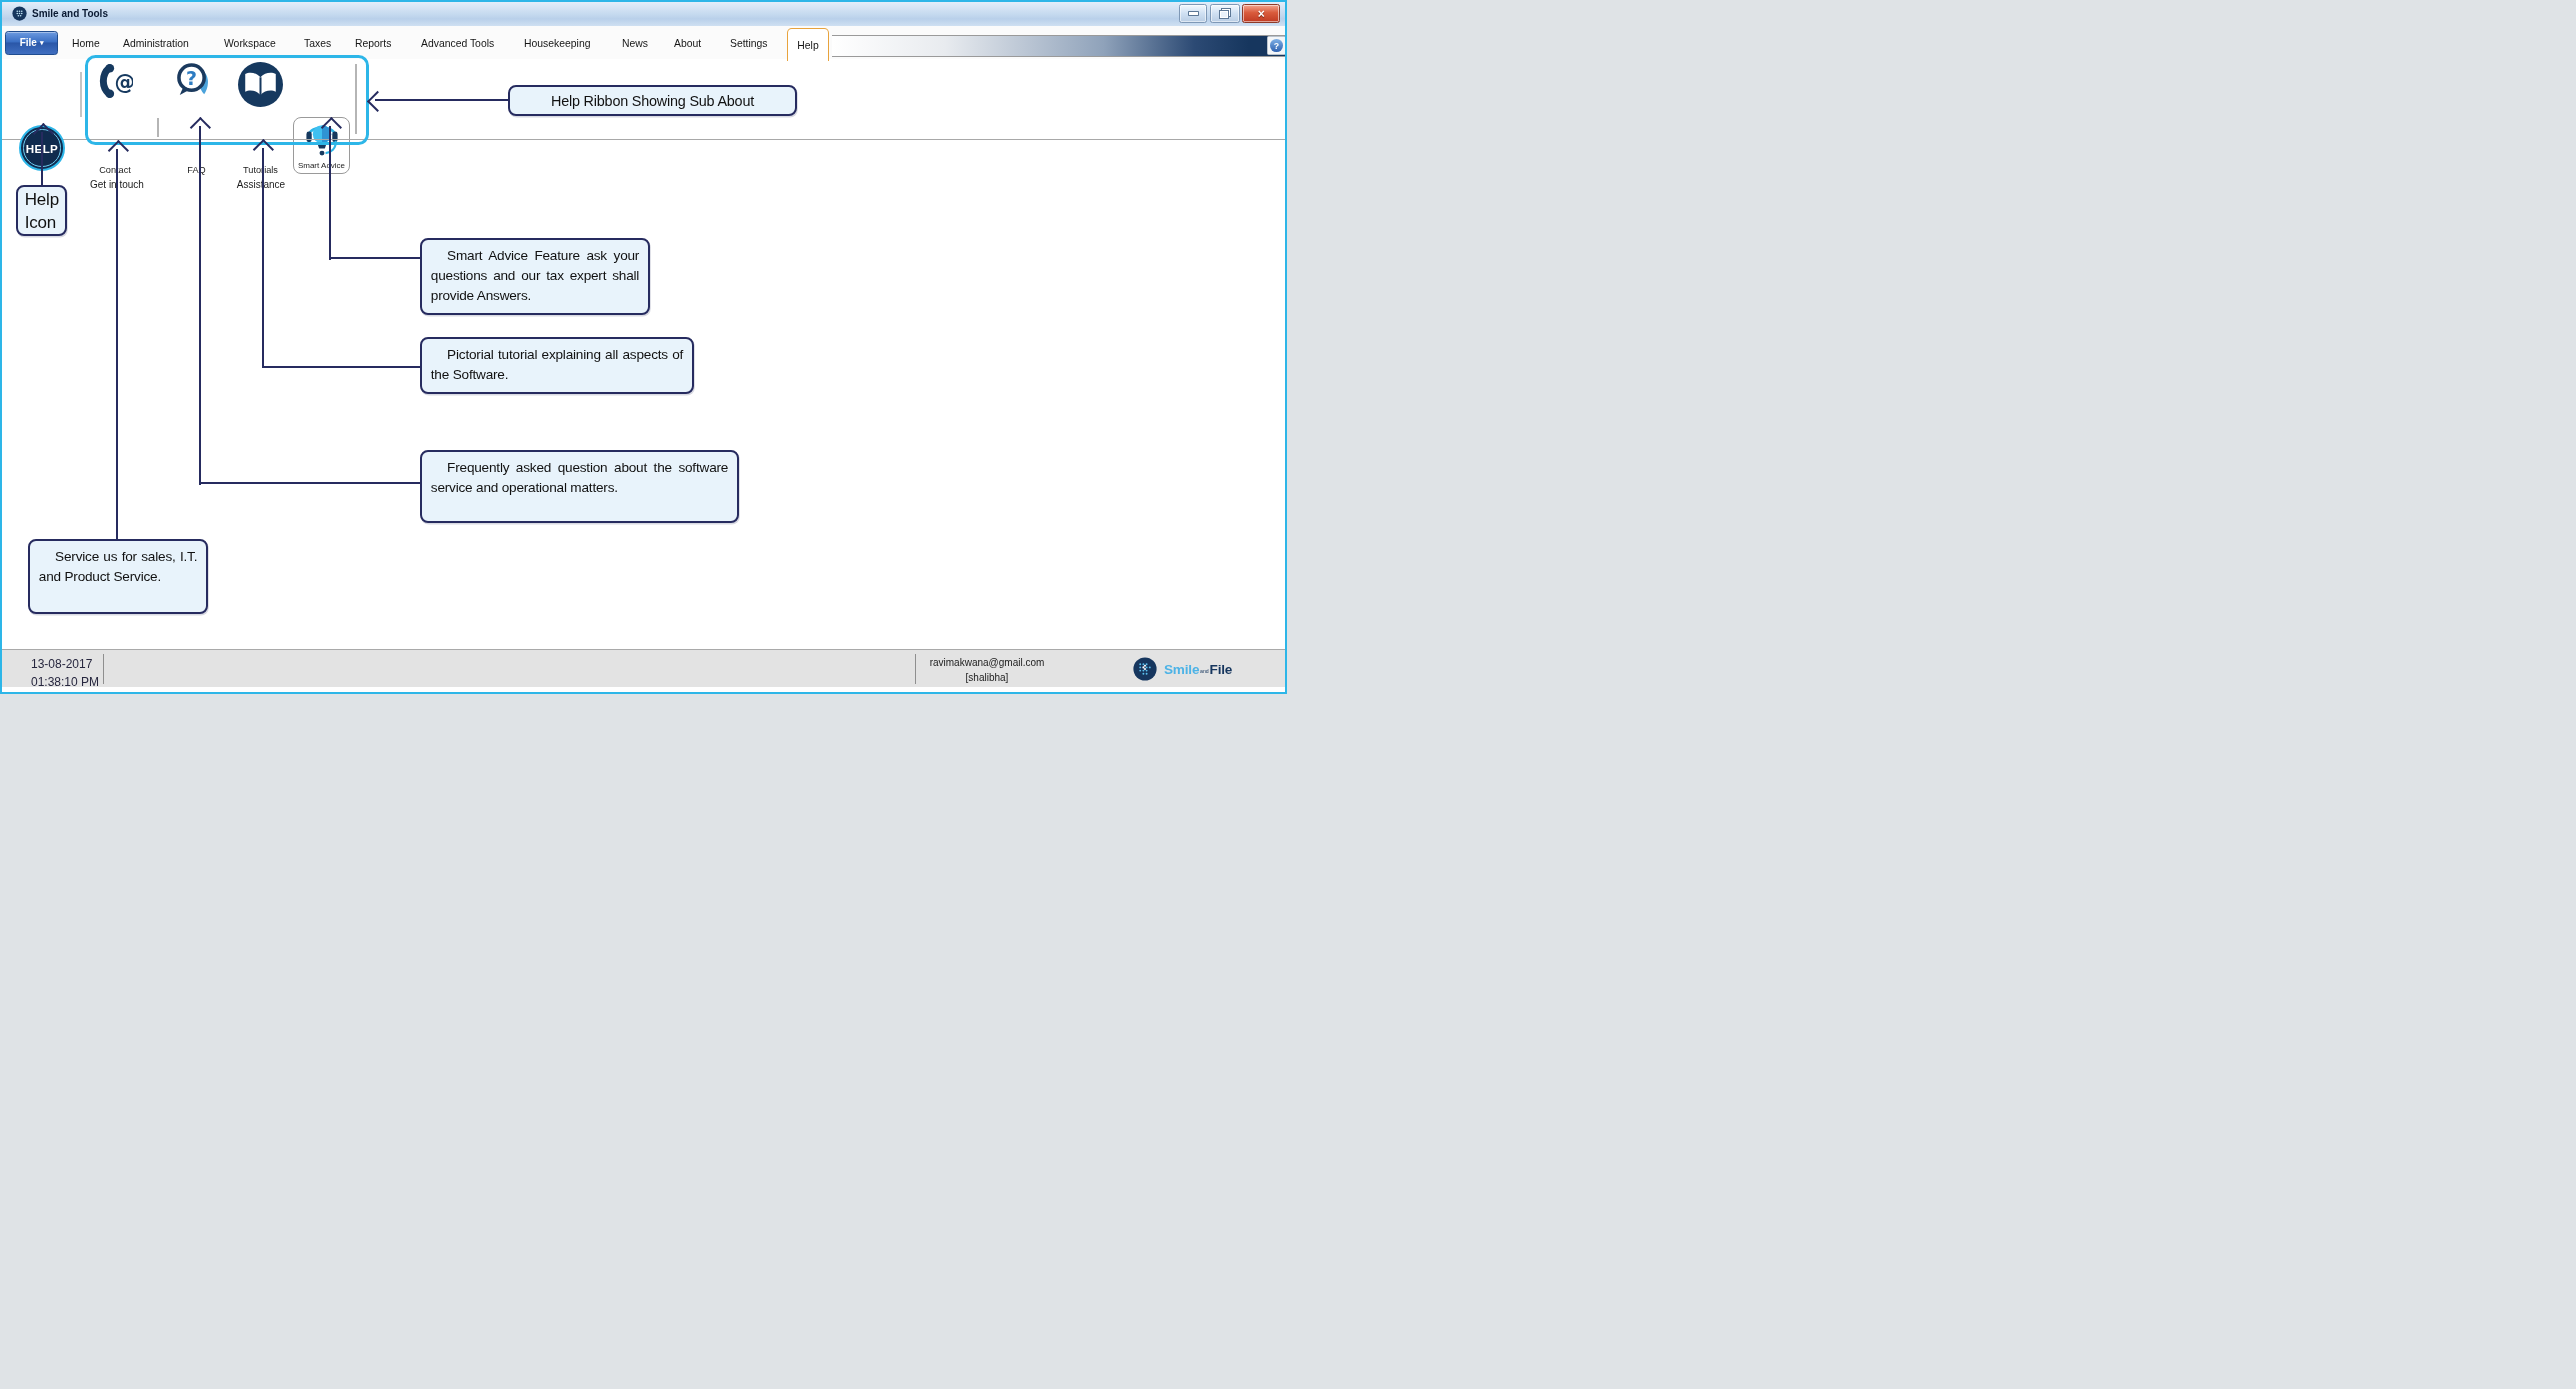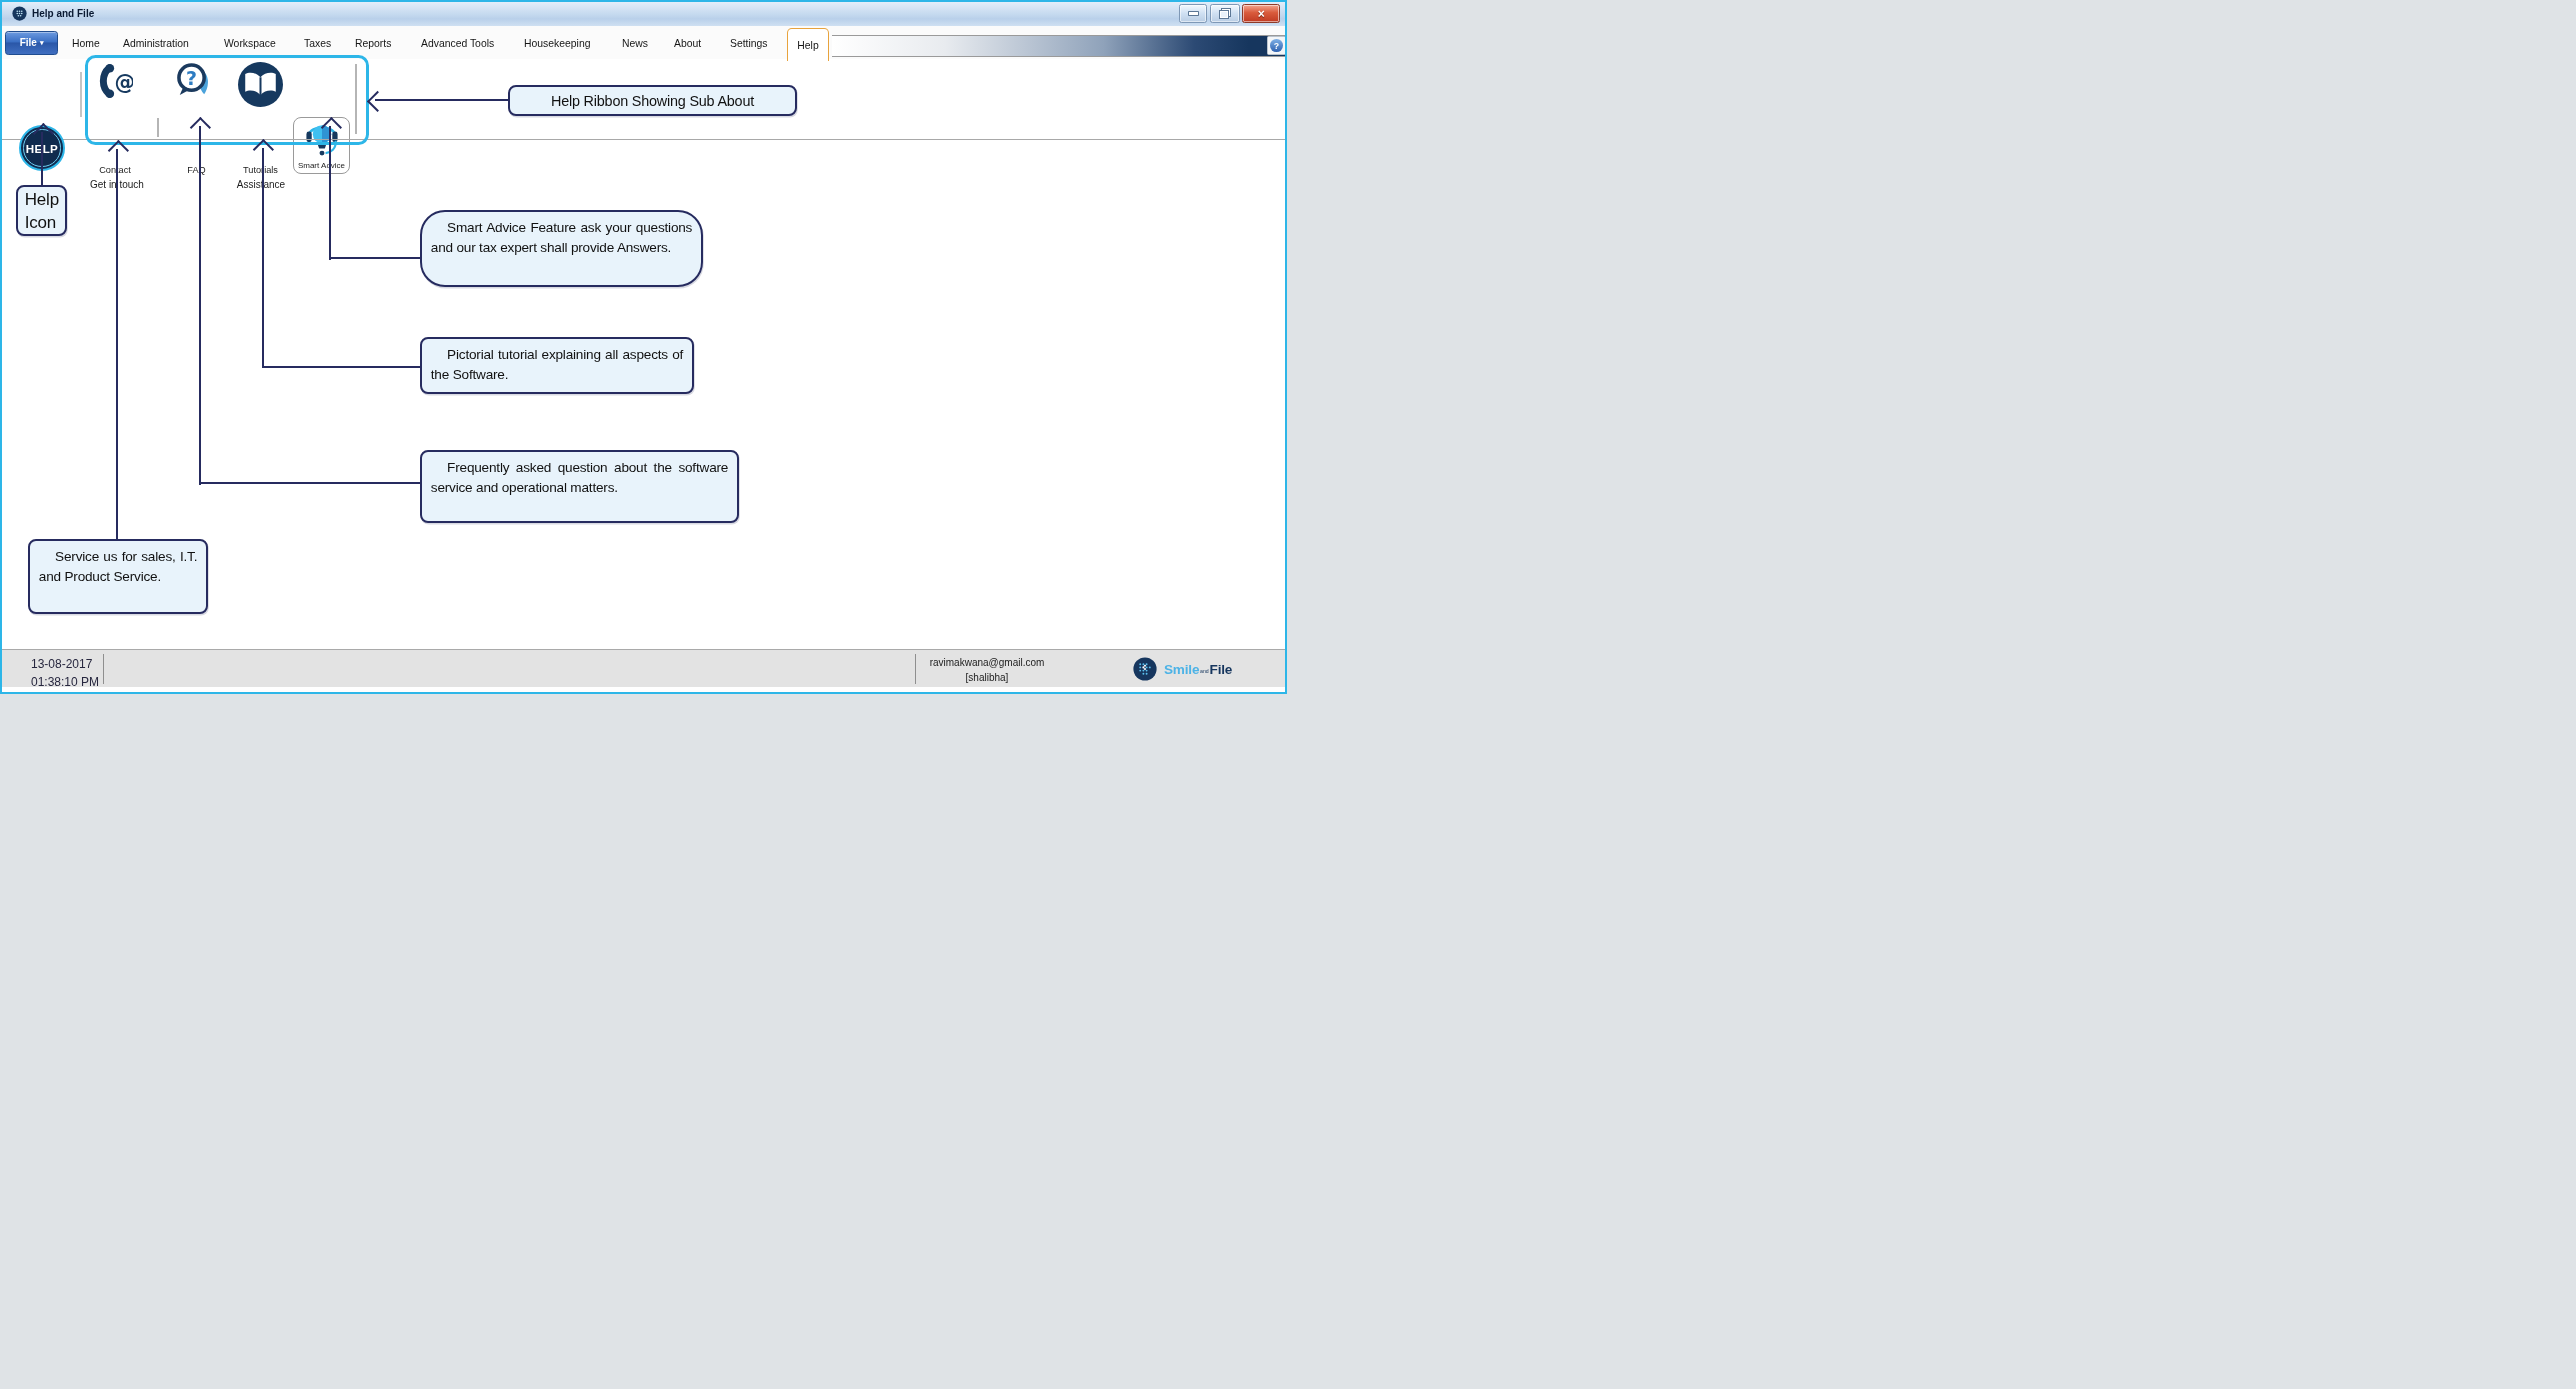--- a/index.html
+++ b/index.html
@@ -90,21 +90,21 @@
             <circle cx="7" cy="7" r="1.1"></circle>
             <circle cx="10" cy="7" r="1.1"></circle>
             <circle cx="13" cy="7" r="1.1"></circle>
       <circle cx="7" cy="10" r="1.1"></circle>
             <circle cx="10" cy="10" r="1.1"></circle>
             <circle cx="13" cy="10" r="1.1"></circle>
       <circle cx="8.5" cy="13" r="1.1"></circle>
             <circle cx="11.5" cy="13" r="1.1"></circle>
           </g>
     </svg>
-    <span class="apptitle">Help and File</span>
+    <span class="apptitle">Smile and Tools</span>
     <div class="winbtns">
       <div class="winbtn min">
             <span class="glyph-min"></span>
           </div>
       <div class="winbtn rest">
             <span class="glyph-rest">
               <i></i>
               <i></i>
             </span>
           </div>
@@ -212,21 +212,21 @@
   </div>
 
   <div class="callout center" style="left:506px;top:83px;width:289px;height:31px;">
     <span>Help Ribbon Showing Sub About</span>
   </div>
 
   <div class="callout small" style="left:14.4px;top:183px;width:51px;height:51px;">
     <div class="ctext">Help Icon</div>
   </div>
 
-  <div class="callout" style="left:418px;top:208px;width:283px;height:77px;border-radius:25px;">
+  <div class="callout" style="left:418px;top:236px;width:230px;height:77px;">
     <div class="ctext">Smart Advice Feature ask your questions and our tax expert shall provide Answers.</div>
   </div>
 
   <div class="callout" style="left:418px;top:335px;width:274px;height:57px;">
     <div class="ctext">Pictorial tutorial explaining all aspects of the Software.</div>
   </div>
 
   <div class="callout" style="left:418px;top:448px;width:319px;height:73px;">
     <div class="ctext">Frequently asked question about the software service and operational matters.</div>
   </div>

